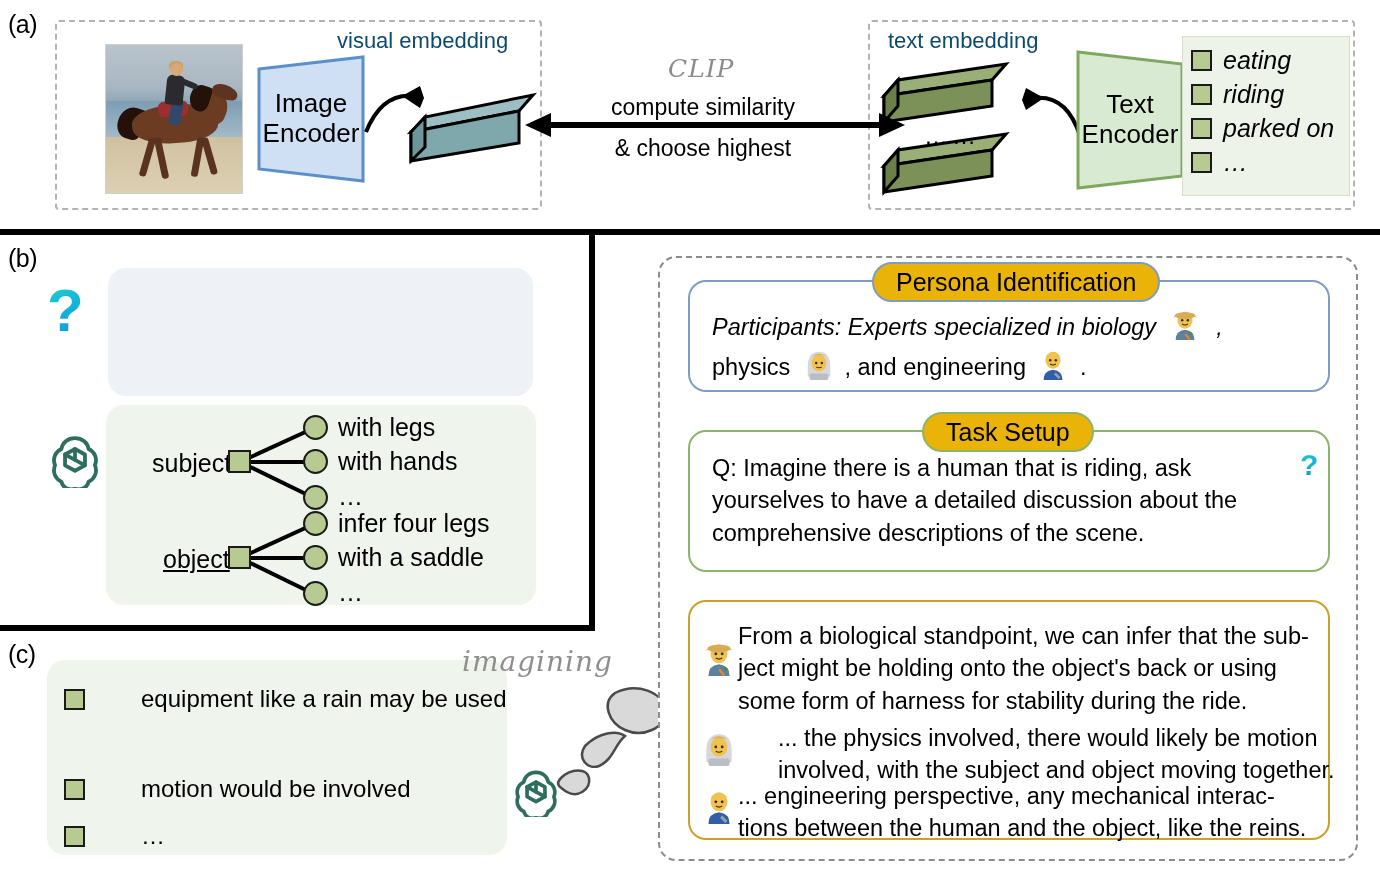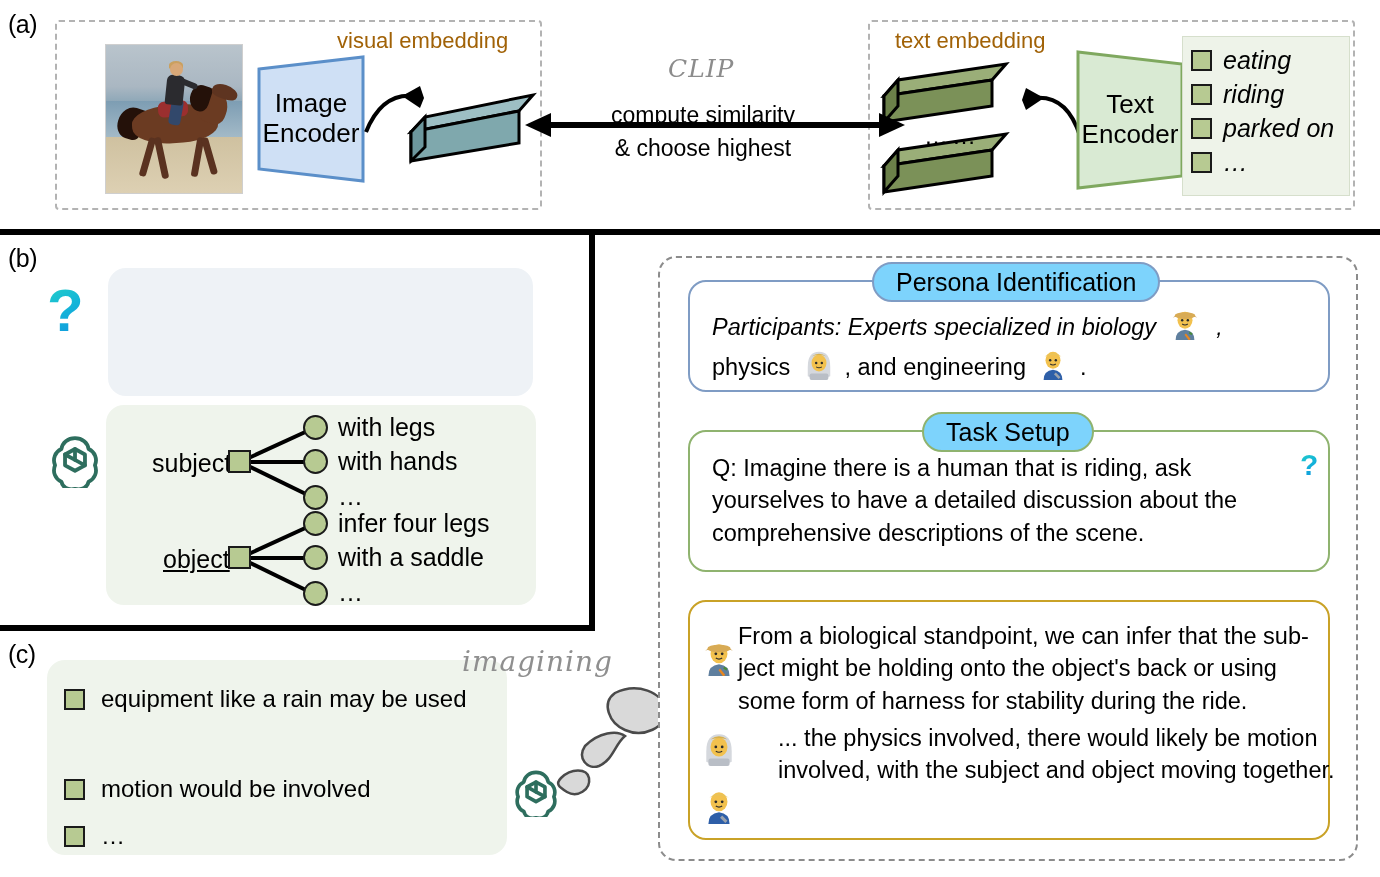--- a/index.html
+++ b/index.html
@@ -32,21 +32,21 @@
     background:#fff;
   }
 
   
   #visual-embedding-box { left:55px; top:20px; width:487px; height:190px; }
   #text-embedding-box  { left:868px; top:20px; width:487px; height:190px; }
 
   .embed-caption {
     position:absolute;
     font-size:22px;
-    color:#a16207;
+    color:#0c4a6e;
     white-space:nowrap;
   }
 
   
   .photo {
     position:absolute;
     left:48px; top:22px; width:138px; height:150px;
     border:1px solid #cfcfcf;
     overflow:hidden;
     background:linear-gradient(#b9c4cc 0%, #aab7c2 28%, #8fa8b8 38%, #7e99ac 52%, #cdbd9a 63%, #d6c8a8 100%);
@@ -166,21 +166,21 @@
     position:absolute; width:23px; height:23px;
     background:#b7ca92; border:2px solid #1a1a1a;
   }
   .node-ci {
     position:absolute; width:25px; height:25px; border-radius:50%;
     background:#b7ca92; border:2px solid #1a1a1a;
   }
   .node-txt { position:absolute; font-size:25px; white-space:nowrap; }
 
   
-  .c-row { position:absolute; display:flex; align-items:center; }
+  .c-row { position:absolute; display:flex; align-items:center;gap:40px; }
   .c-sq { width:21px; height:21px; background:#b7ca92; border:2px solid #1a1a1a;
           margin-right:16px; flex:0 0 auto; }
   .c-label { font-size:24px; white-space:nowrap; }
 
   .imagining {
     position:absolute;
     font-family:"DejaVu Serif", serif;
     font-style:italic;
     font-size:28px;
     color:#8f8f8f;
@@ -198,21 +198,21 @@
   .sec {
     position:absolute;
     border:2px solid #000;
     border-radius:18px;
     background:#fff;
   }
   .sec-title {
     position:absolute;
     border:2px solid #000;
     border-radius:22px;
-    background:#7dd3fc;
+    background:#eab308;
     height:40px;
     display:flex; align-items:center; justify-content:center;
     padding:0 22px;
     font-size:25px;
     white-space:nowrap;
     z-index:3;
   }
   .sec-body {
     position:absolute;
     font-size:23.5px;
@@ -269,21 +269,21 @@
 
     <svg class="bar3d" style="left:350px; top:65px; width:130px; height:80px;" viewBox="0 0 130 80">
       <polygon points="4,45 18,30 126,8 112,24" fill="#9dbfc4" stroke="#000" stroke-width="3"></polygon>
       <polygon points="4,45 112,24 112,56 4,74" fill="#7fa8ad" stroke="#000" stroke-width="3"></polygon>
       <polygon points="4,45 18,30 18,60 4,74" fill="#6d979d" stroke="#000" stroke-width="3"></polygon>
     </svg>
   </div>
 
   <div class="dashbox" id="text-embedding-box">
 
-    <div class="embed-caption" style="left:25px; top:6px;text-align:center;">text embedding</div>
+    <div class="embed-caption" style="left:18px; top:6px;text-align:center;">text embedding</div>
 
     <svg class="bar3d" style="left:10px; top:38px; width:130px; height:70px;" viewBox="0 0 130 70">
       <polygon points="4,36 18,20 126,4 112,20" fill="#9aae78" stroke="#000" stroke-width="3"></polygon>
       <polygon points="4,36 112,20 112,46 4,62" fill="#7b9158" stroke="#000" stroke-width="3"></polygon>
       <polygon points="4,36 18,20 18,46 4,62" fill="#6b8049" stroke="#000" stroke-width="3"></polygon>
     </svg>
     <svg class="bar3d" style="left:10px; top:108px; width:130px; height:70px;" viewBox="0 0 130 70">
       <polygon points="4,36 18,20 126,4 112,20" fill="#9aae78" stroke="#000" stroke-width="3"></polygon>
       <polygon points="4,36 112,20 112,46 4,62" fill="#7b9158" stroke="#000" stroke-width="3"></polygon>
       <polygon points="4,36 18,20 18,46 4,62" fill="#6b8049" stroke="#000" stroke-width="3"></polygon>
@@ -319,21 +319,21 @@
         <div class="rel-label">parked on</div>
       </div>
       <div class="rel-row">
         <div class="rel-sq"></div>
         <div class="rel-label">…</div>
       </div>
     </div>
   </div>
 
   <div class="clip-word" style="left:668px; top:54px;">CLIP</div>
-  <div class="sim-text" style="left:583px; top:100px; width:240px;">compute similarity</div>
+  <div class="sim-text" style="left:583px; top:92px; width:240px;">compute similarity</div>
   <div class="sim-text" style="left:583px; top:133px; width:240px;">&amp; choose highest</div>
 
   <svg class="abs" style="left:525px; top:108px; width:380px; height:34px;" viewBox="0 0 380 34">
     <line x1="22" y1="17" x2="358" y2="17" stroke="#000" stroke-width="6"></line>
     <polygon points="0,17 26,5 26,29" fill="#000"></polygon>
     <polygon points="380,17 354,5 354,29" fill="#000"></polygon>
   </svg>
 
   <div class="rule-h" style="left:0px; top:229px; width:1380px; height:6px;"></div>
   <div class="rule-v" style="left:589px; top:235px; width:6px; height:396px;"></div>
@@ -515,14 +515,15 @@
 
   <svg class="abs" style="left:702px; top:788px; width:34px; height:36px;" viewBox="0 0 32 34">
     <ellipse cx="16" cy="13" rx="8" ry="9" fill="#f2c14e"></ellipse>
     <path d="M7 9 Q16 2 25 9 Q16 5 7 9 Z" fill="#e8c35a"></path>
     <circle cx="13" cy="13" r="1.3" fill="#2b2b2b"></circle>
     <circle cx="19" cy="13" r="1.3" fill="#2b2b2b"></circle>
     <path d="M13 17 Q16 19 19 17" stroke="#2b2b2b" stroke-width="1.1" fill="none"></path>
     <path d="M6 34 Q6 24 16 23 Q26 24 26 34 Z" fill="#2e5fa8"></path>
     <path d="M19 26 l5 5 l-2 2 l-5-5 Z" fill="#9aa2ad"></path>
   </svg>
+  <div class="sec-body" style="left:738px; top:780px; width:578px;">... engineering perspective, any mechanical interac-tions between the human and the object, like the reins.</div>
 
 </div>
 
 </body></html>

